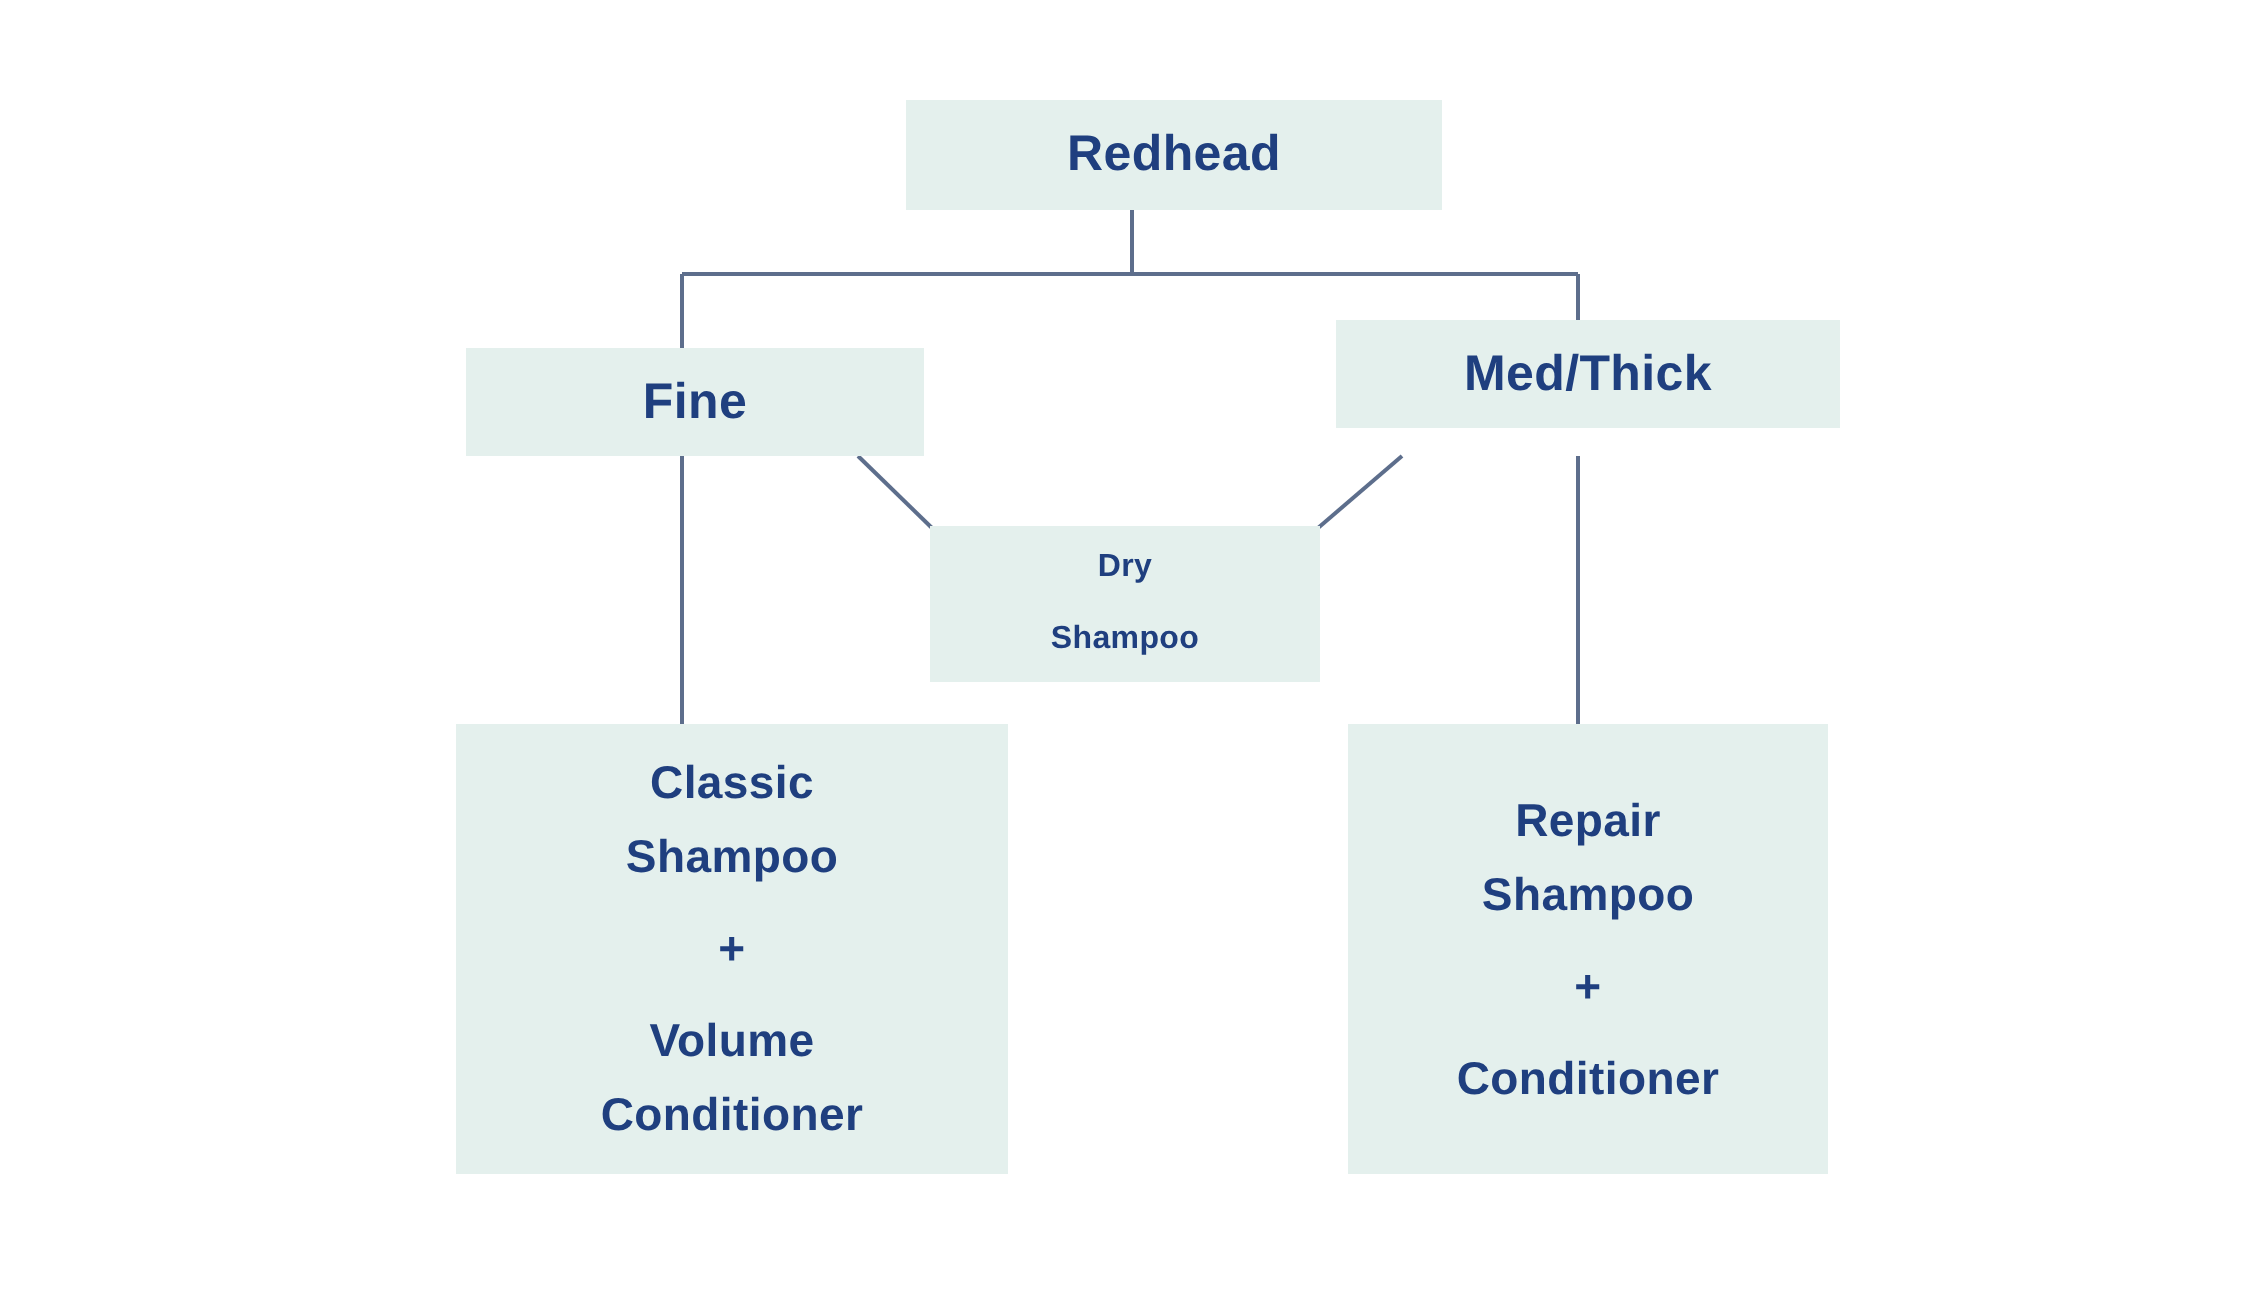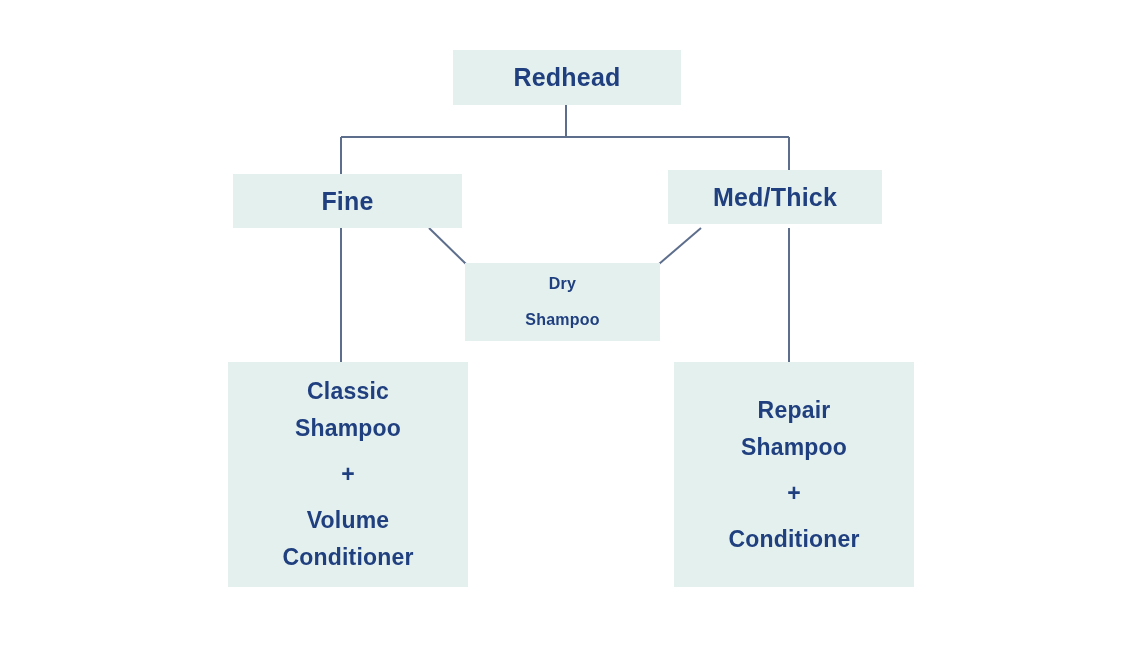--- a/index.html
+++ b/index.html
@@ -43,61 +43,61 @@
     justify-content: center;
     text-align: center;
     line-height: 1.0;
     box-sizing: border-box;
   }
 
   
   #node-root {
     left: 453px;
     top: 50px;
-    width: 228px;
+    width: 268px;
     height: 55px;
     font-size: 25px;
     letter-spacing: 0.2px;
   }
 
   
   #node-fine {
     left: 233px;
     top: 174px;
     width: 229px;
     height: 54px;
     font-size: 25px;
     letter-spacing: 0.2px;
     align-items: center;
   }
   #node-medthick {
     left: 668px;
-    top: 170px;
-    width: 214px;
+    top: 160px;
+    width: 252px;
     height: 54px;
     font-size: 25px;
     letter-spacing: 0.2px;
   }
 
   
   #node-dry {
     left: 465px;
     top: 263px;
     width: 195px;
     height: 78px;
     font-size: 16px;
     line-height: 36px;
     letter-spacing: 0.2px;
   }
 
   
   #node-left-products {
     left: 228px;
     top: 362px;
-    width: 240px;
+    width: 276px;
     height: 225px;
     font-size: 23px;
     line-height: 37px;
     letter-spacing: 0.2px;
   }
   #node-right-products {
     left: 662px;
     top: 362px;
     width: 240px;
     height: 225px;

